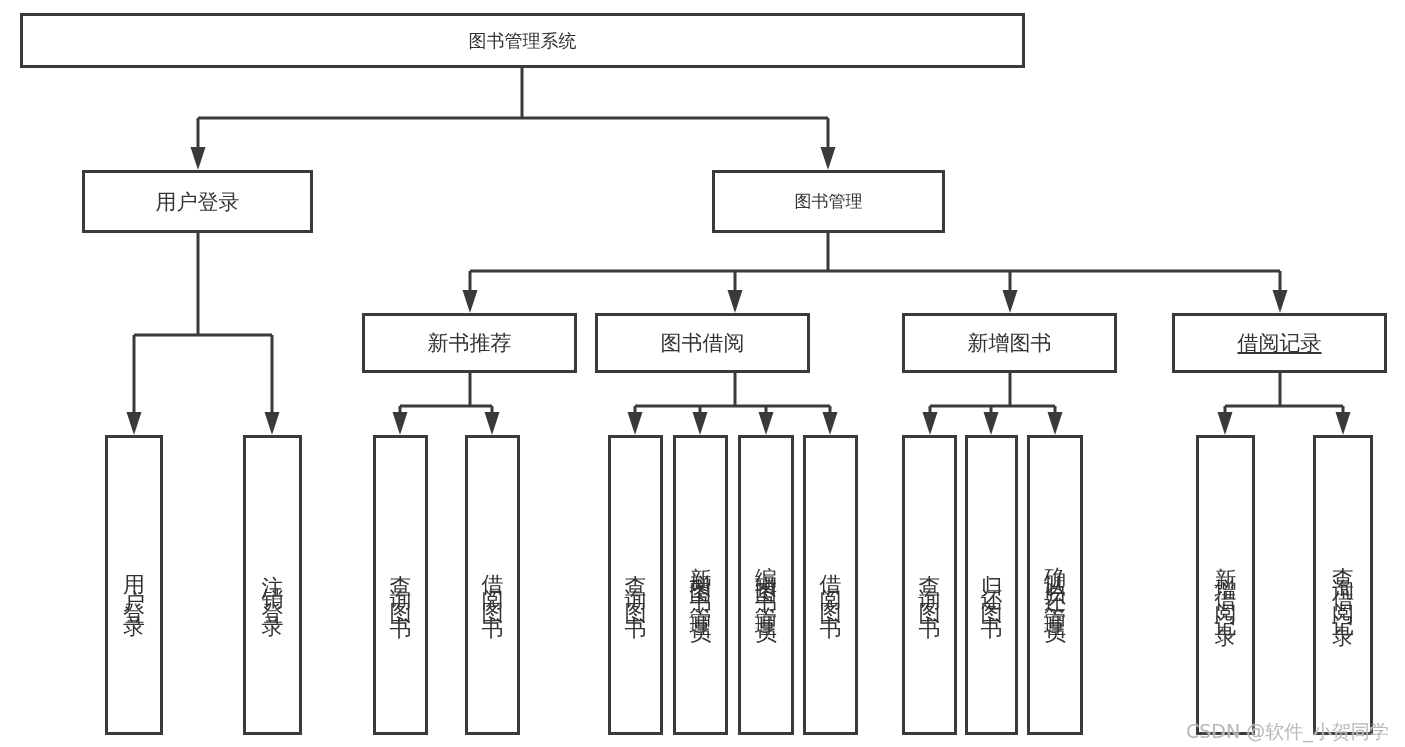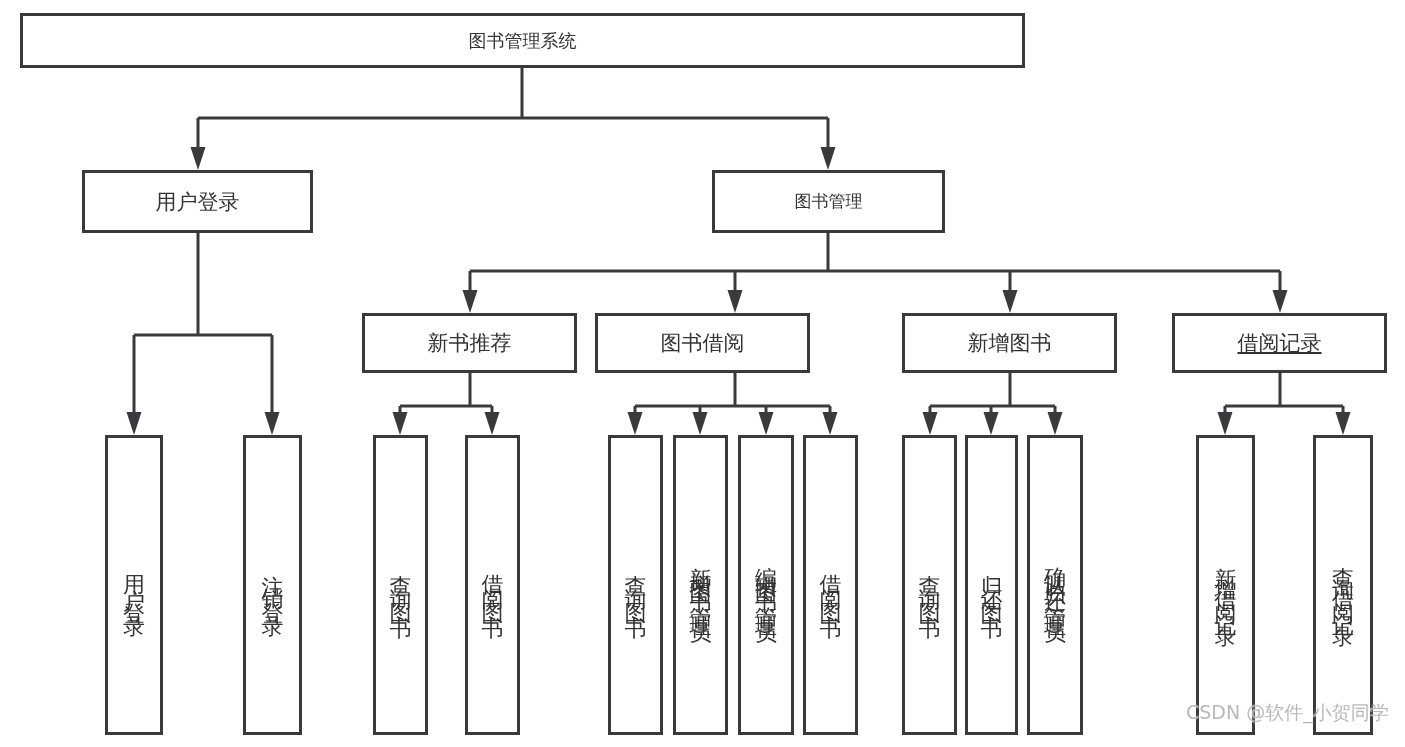--- a/index.html
+++ b/index.html
@@ -55,21 +55,21 @@
   .lf-7  { left: 738px;  width: 56px; }
   .lf-8  { left: 803px;  width: 55px; }
   .lf-9  { left: 902px;  width: 55px; }
   .lf-10 { left: 965px;  width: 53px; }
   .lf-11 { left: 1027px; width: 56px; }
   .lf-12 { left: 1196px; width: 59px; }
   .lf-13 { left: 1313px; width: 60px; }
   .watermark {
     position: absolute;
     left: 1186px;
-    top: 700px;
+    top: 719px;
     font-size: 19px;
     color: rgba(178, 178, 178, 0.92);
     text-shadow: 0 0 2px rgba(255,255,255,0.9);
     white-space: nowrap;
     z-index: 5;
   }
 </style>
 </head>
 <body>
 

